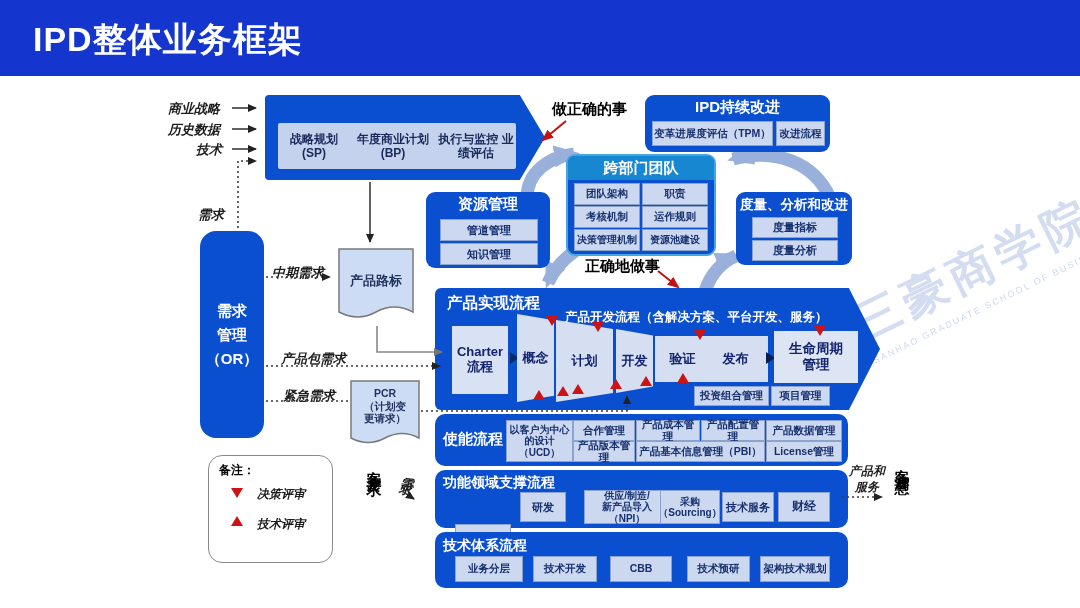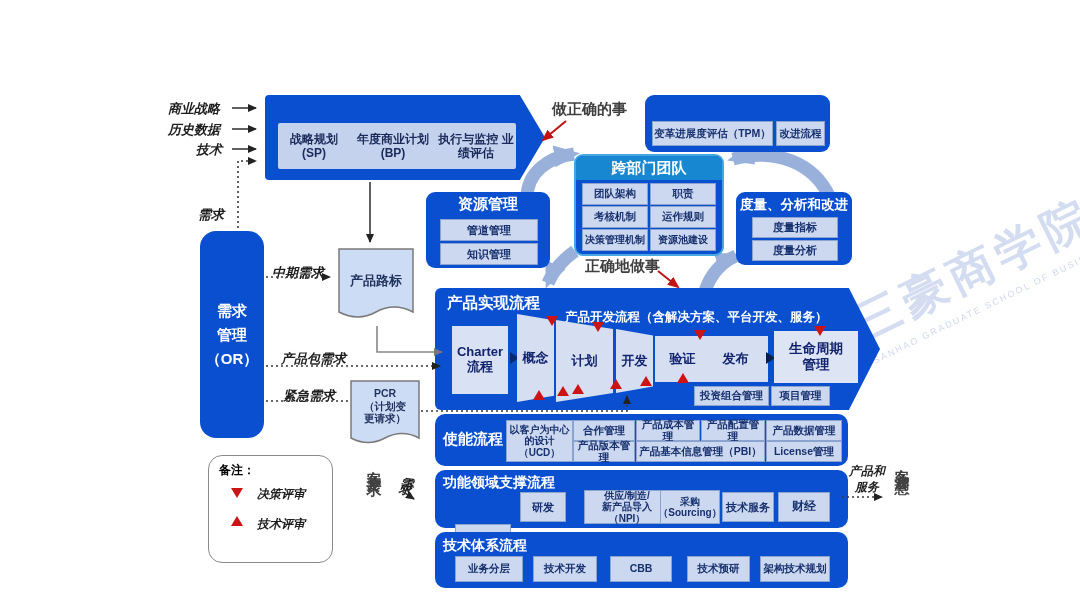--- a/index.html
+++ b/index.html
@@ -10,21 +10,21 @@
   .hdr{position:absolute;left:0;top:0;width:1080px;height:76px;background:#1535cf;}
   .hdr-title{position:absolute;left:33px;top:17px;color:#fff;font-size:34px;font-weight:bold;letter-spacing:1px;}
   
   .bb{position:absolute;background:#0a4fd0;border-radius:9px;color:#fff;}
   .bt{position:absolute;width:100%;text-align:center;color:#fff;font-weight:bold;}
   
   .lb{position:absolute;background:#ccd8f0;border:1px solid #8aa3cf;color:#17306e;display:flex;align-items:center;justify-content:center;text-align:center;font-weight:bold;line-height:1.12;white-space:pre-line;}
   
   .fs{position:absolute;background:#d6dff2;color:#13246e;display:flex;align-items:center;justify-content:center;text-align:center;font-weight:bold;font-size:13px;white-space:pre-line;line-height:1.15;}
   .it{position:absolute;font-style:italic;color:#1d1d1d;font-size:13px;white-space:nowrap;font-weight:bold;}
-  .red{color:#404040;font-weight:bold;}
+  .red{color:#000000;font-weight:bold;}
   .vt{writing-mode:vertical-rl;letter-spacing:4px;}
   .tri-down{position:absolute;width:0;height:0;border-left:6px solid transparent;border-right:6px solid transparent;border-top:10px solid #cc1414;}
   .tri-up{position:absolute;width:0;height:0;border-left:6px solid transparent;border-right:6px solid transparent;border-bottom:10px solid #cc1414;}
   .arrow-r{position:absolute;width:0;height:0;border-top:6px solid transparent;border-bottom:6px solid transparent;border-left:9px solid #0a2a6e;}
   svg.layer{position:absolute;left:0;top:0;pointer-events:none;}
   .wm{position:absolute;left:812px;top:238px;width:330px;transform:rotate(-26deg);transform-origin:center;text-align:center;color:rgba(110,138,205,0.30);pointer-events:none;}
   .wm-cn{font-size:46px;font-weight:bold;letter-spacing:6px;}
   .wm-en{font-size:9px;letter-spacing:2px;margin-top:2px;color:rgba(110,138,205,0.34);}
   .doc-text{position:absolute;text-align:center;font-weight:bold;color:#21335f;white-space:pre-line;line-height:1.2;}
 </style>
@@ -45,44 +45,48 @@
       </marker>
     </defs>
     <g stroke="#94add9" stroke-width="13" fill="none" opacity="0.95">
       <path d="M527 198 C527 172 549 157 574 154" marker-end="url(#mk-swirl)"></path>
       <path d="M830 198 C814 162 775 148 733 159" marker-end="url(#mk-swirl)"></path>
       <path d="M705 291 C711 273 723 261 736 256" marker-end="url(#mk-swirl)"></path>
       <path d="M575 251 C561 261 553 271 548 283" marker-end="url(#mk-swirl)"></path>
     </g>
   </svg>
 
+  <div class="hdr">
+    <div class="hdr-title">IPD整体业务框架</div>
+  </div>
 
   <div class="it" style="left:168px;top:100px;">商业战略</div>
   <div class="it" style="left:168px;top:121px;">历史数据</div>
   <div class="it" style="left:196px;top:141px;">技术</div>
   <div class="it" style="left:198px;top:206px;">需求</div>
 
   <div class="bb" style="left:265px;top:95px;width:280px;height:85px;border-radius:4px;clip-path:polygon(0 0,91% 0,100% 50%,91% 100%,0 100%);">
     <div style="position:absolute;left:13px;top:28px;width:238px;height:46px;background:#c5d2ee;border-radius:2px;display:flex;align-items:center;">
       <div style="flex:0 0 72px;text-align:center;font-weight:bold;font-size:12px;color:#1a2a5a;white-space:pre-line;line-height:1.2;">战略规划
 (SP)</div>
       <div style="flex:0 0 86px;text-align:center;font-weight:bold;font-size:12px;color:#1a2a5a;white-space:pre-line;line-height:1.2;">年度商业计划
 (BP)</div>
       <div style="flex:1;text-align:center;font-weight:bold;font-size:12px;color:#1a2a5a;line-height:1.2;">执行与监控 业绩评估</div>
     </div>
   </div>
 
   <div class="abs red" style="left:552px;top:100px;font-size:15px;">做正确的事</div>
 
   <div class="bb" style="left:645px;top:95px;width:185px;height:57px;">
+    <div class="bt" style="top:3px;font-size:15px;">IPD持续改进</div>
     <div class="lb" style="left:7px;top:26px;width:119px;height:23px;font-size:10.5px;">变革进展度评估（TPM）</div>
     <div class="lb" style="left:131px;top:26px;width:47px;height:23px;font-size:10.5px;">改进流程</div>
   </div>
 
-  <div class="bb" style="left:566px;top:154px;width:146px;height:98px;border:2px solid #46a6e2;margin-left:8px;">
+  <div class="bb" style="left:566px;top:154px;width:146px;height:98px;border:2px solid #46a6e2;">
     <div style="position:absolute;left:0;top:0;width:100%;height:24px;background:#1787d2;border-radius:7px 7px 0 0;"></div>
     <div class="bt" style="top:3px;font-size:15px;">跨部门团队</div>
     <div class="lb" style="left:6px;top:27px;width:64px;height:20px;font-size:10.5px;font-family:Liberation Serif, serif;">团队架构</div>
     <div class="lb" style="left:74px;top:27px;width:64px;height:20px;font-size:10.5px;">职责</div>
     <div class="lb" style="left:6px;top:50px;width:64px;height:20px;font-size:10.5px;">考核机制</div>
     <div class="lb" style="left:74px;top:50px;width:64px;height:20px;font-size:10.5px;">运作规则</div>
     <div class="lb" style="left:6px;top:73px;width:64px;height:20px;font-size:10px;">决策管理机制</div>
     <div class="lb" style="left:74px;top:73px;width:64px;height:20px;font-size:10px;">资源池建设</div>
   </div>
 

